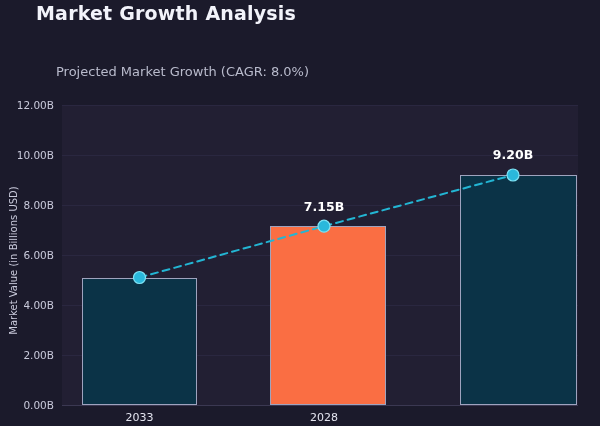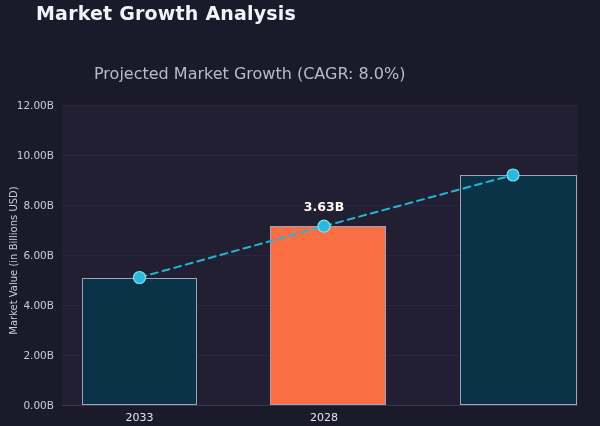--- a/index.html
+++ b/index.html
@@ -36,25 +36,24 @@
     letter-spacing: 0.2px;
     white-space: nowrap;
     text-align: right;
   }
 
   
   #chart-subtitle {
     position: absolute;
     left: 56px;
     top: 64px;
-    font-size: 16px;
+    font-size: 13px;
     font-weight: normal;
     color: #b9bbcc;
     white-space: nowrap;
-    margin-left: 38px;
   }
 
   
   #plot-area {
     position: absolute;
     left: 62px;
     top: 105px;
     width: 516px;
     height: 300px;
     background: #221f33;
@@ -181,18 +180,19 @@
 
   <div id="axis-baseline"></div>
 
   <svg id="trend-svg">
     <polyline points="139.5,277.5 324,226.2 513,175" fill="none" stroke="#23b5d3" stroke-width="2" stroke-dasharray="7 5" stroke-linecap="round"></polyline>
     <circle cx="139.5" cy="277.5" r="6" fill="#2ab8dc" stroke="#7fe3f5" stroke-width="1.2"></circle>
     <circle cx="324" cy="226.2" r="6" fill="#2ab8dc" stroke="#7fe3f5" stroke-width="1.2"></circle>
     <circle cx="513" cy="175" r="6" fill="#2ab8dc" stroke="#7fe3f5" stroke-width="1.2"></circle>
   </svg>
 
-  <div class="data-label" style="left:324px; top:199px;">3.63B</div>
+  <div class="data-label" style="left:324px; top:199px;">7.15B</div>
+  <div class="data-label" style="left:513px; top:147px;">9.20B</div>
 
   <div class="x-tick-label" style="left:139.5px;">2033</div>
   <div class="x-tick-label" style="left:324px;">2028</div>
 
 </div>
 
 </body></html>

